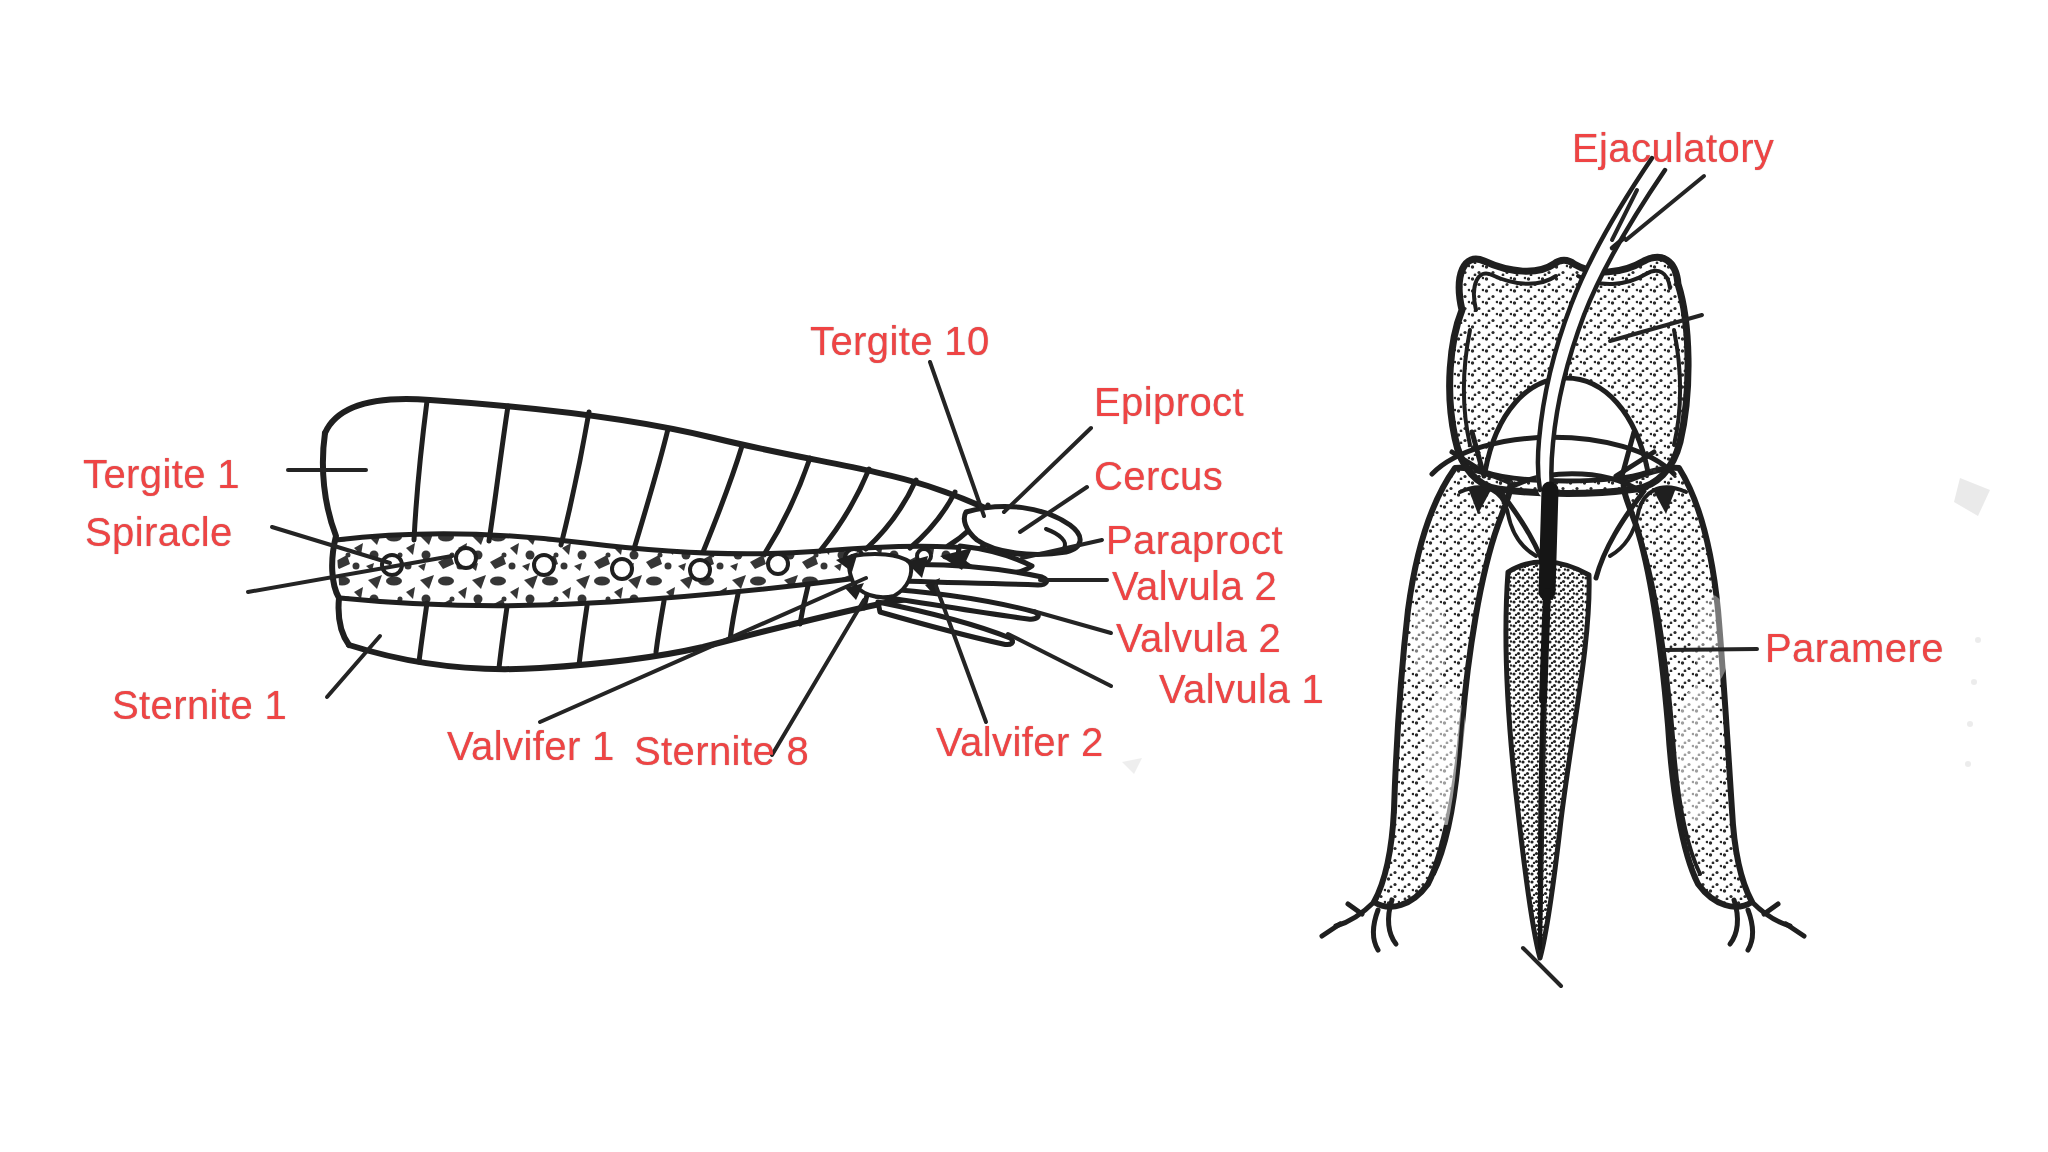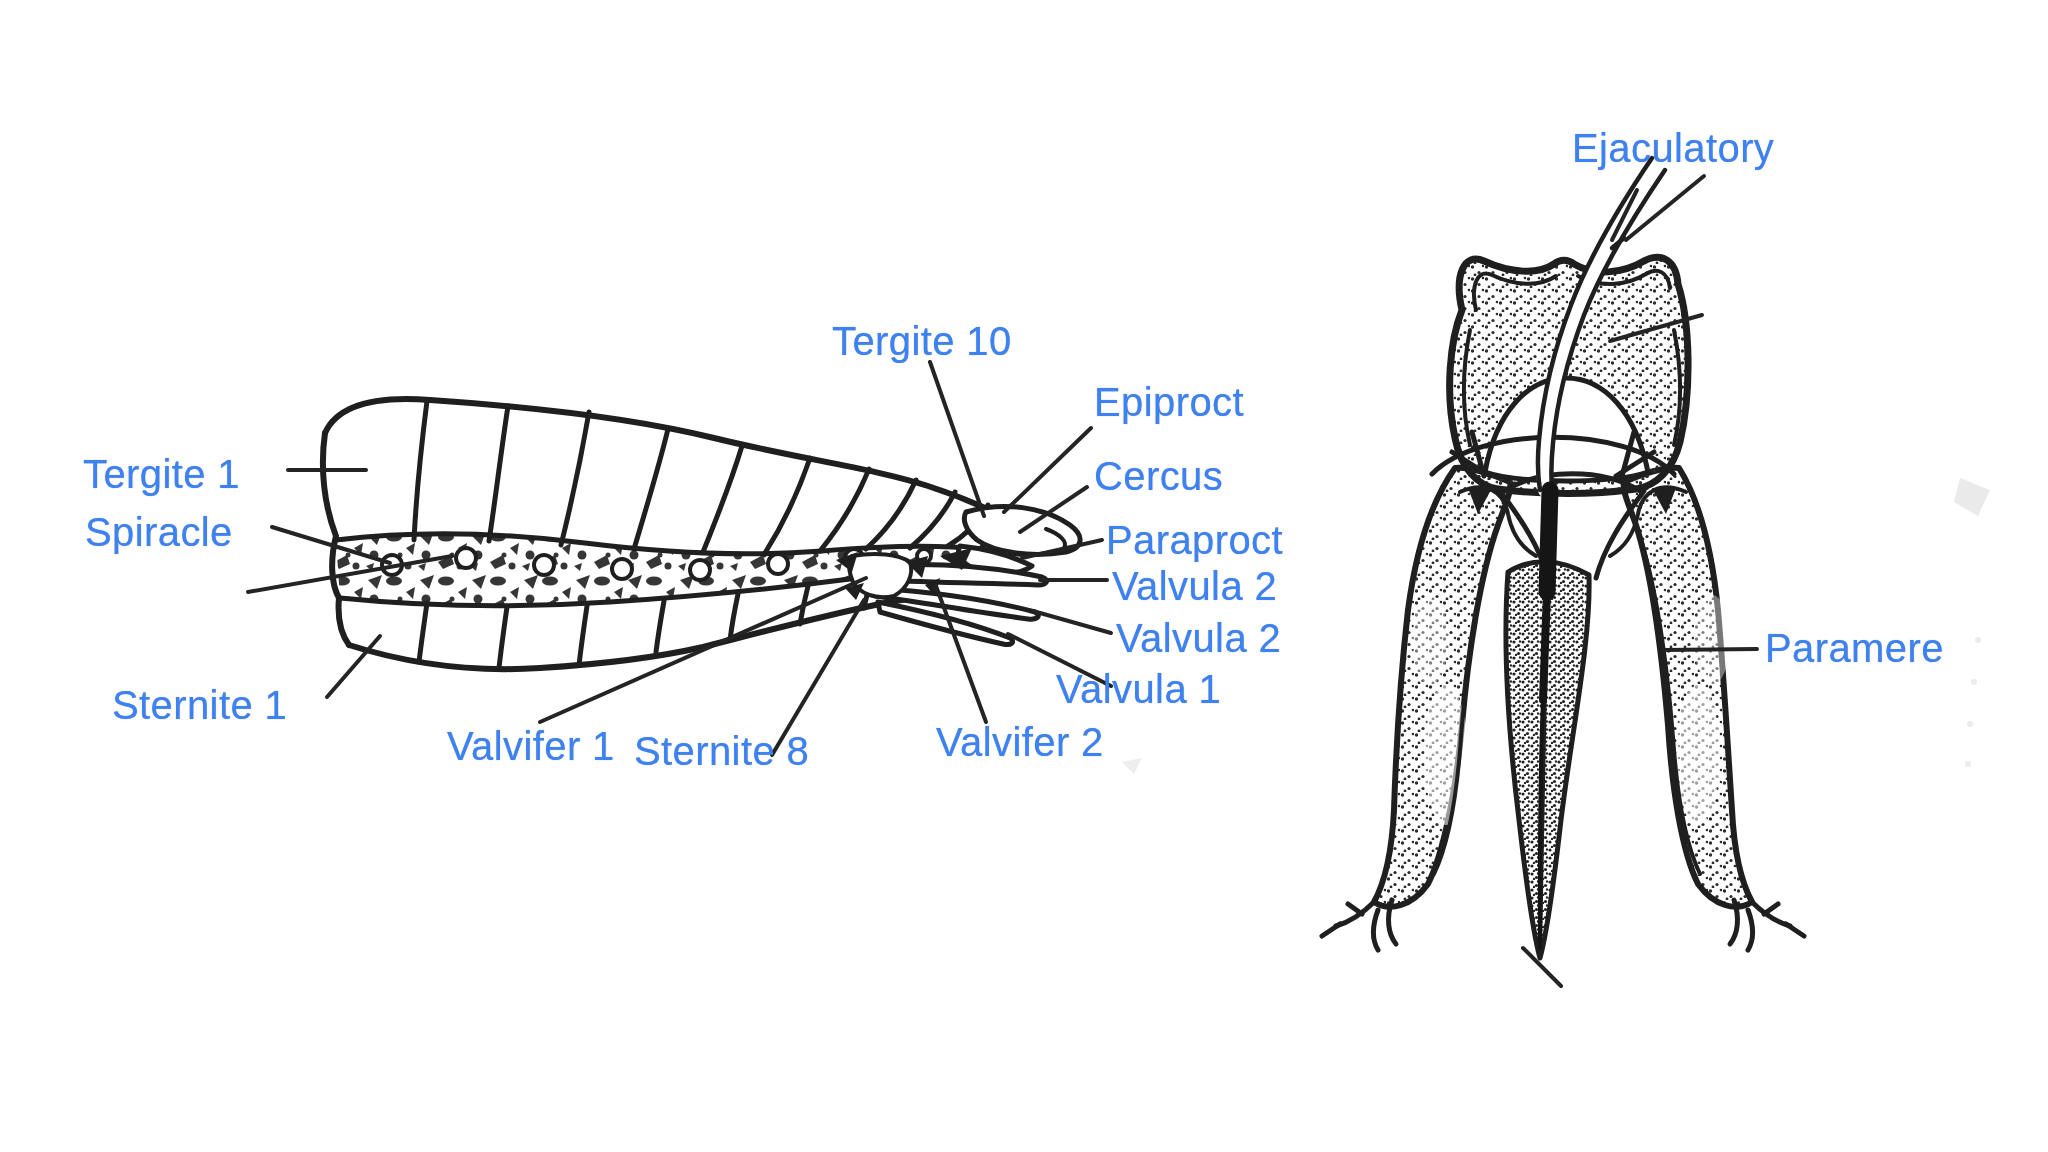--- a/index.html
+++ b/index.html
@@ -2,21 +2,21 @@
 <html><head>
 <meta charset="utf-8">
 <style>
   html,body{margin:0;padding:0;background:#ffffff;}
   .stage{
     position:relative;width:2048px;height:1152px;background:#ffffff;
     overflow:hidden;font-family:"Liberation Sans",sans-serif;
   }
   .stage svg{position:absolute;left:0;top:0;}
   .label{
-    position:absolute;font-size:40px;line-height:1.30;color:#3b82f6;
+    position:absolute;font-size:40px;line-height:1.30;color:#ef4444;
     white-space:pre-line;letter-spacing:.4px;
     text-shadow:0 0 1px rgba(20,20,20,.45);
   }
 </style>
 </head>
 <body>
 
 <div class="stage">
 
   <svg width="2048" height="1152" viewBox="0 0 2048 1152">
@@ -210,26 +210,26 @@
       <circle cx="1974" cy="682" r="3" opacity=".5"></circle>
       <circle cx="1970" cy="724" r="3" opacity=".5"></circle>
       <circle cx="1968" cy="764" r="3" opacity=".5"></circle>
       <path d="M1122 762 L1142 758 L1134 774 Z" opacity=".45"></path>
     </g>
   </svg>
 
   <div class="label" style="left:83px;top:448px">Tergite 1</div>
   <div class="label" style="left:85px;top:506px">Spiracle</div>
   <div class="label" style="left:112px;top:679px">Sternite 1</div>
-  <div class="label" style="left:832px;top:315px">Tergite 10</div>
+  <div class="label" style="left:810px;top:315px">Tergite 10</div>
   <div class="label" style="left:1094px;top:376px">Epiproct</div>
   <div class="label" style="left:1094px;top:450px">Cercus</div>
   <div class="label" style="left:1106px;top:514px">Paraproct</div>
   <div class="label" style="left:1112px;top:560px">Valvula 2</div>
   <div class="label" style="left:1116px;top:612px">Valvula 2</div>
-  <div class="label" style="left:1056px;top:663px">Valvula 1</div>
+  <div class="label" style="left:1159px;top:663px">Valvula 1</div>
   <div class="label" style="left:447px;top:720px">Valvifer 1</div>
   <div class="label" style="left:634px;top:725px">Sternite 8</div>
   <div class="label" style="left:936px;top:716px">Valvifer 2</div>
   <div class="label" style="left:1572px;top:122px">Ejaculatory</div>
   <div class="label" style="left:1765px;top:622px">Paramere</div>
 
 </div>
 
 </body></html>

